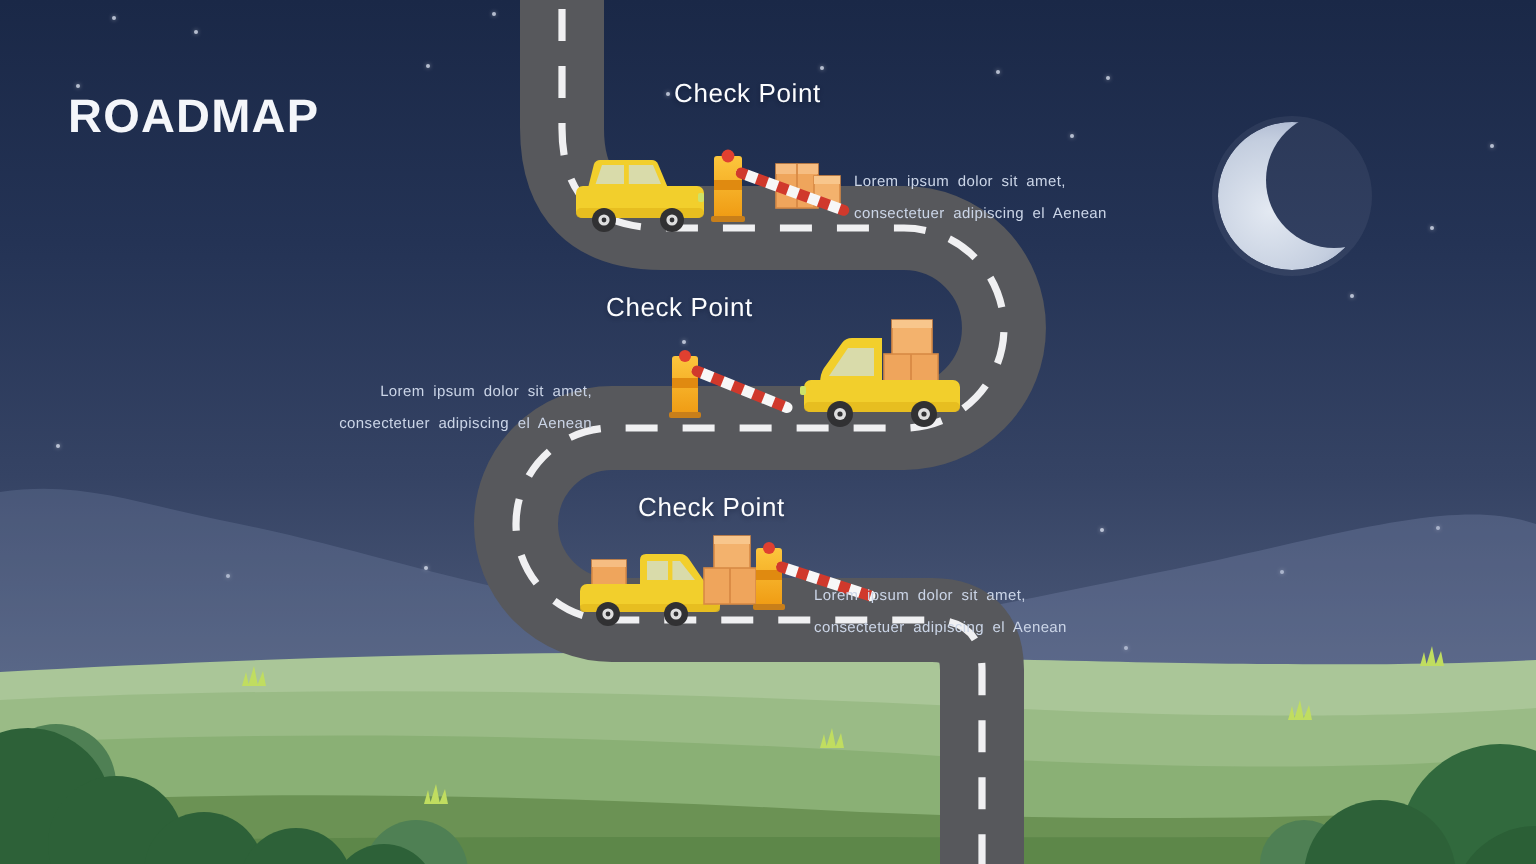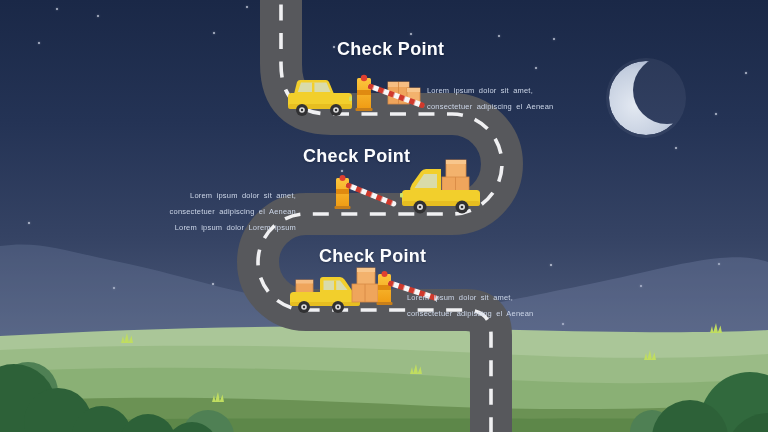--- a/index.html
+++ b/index.html
@@ -11,21 +11,21 @@
       var(--sky_bottom,#4e5b7a) 80%, #55617e 100%);
   }
   .layer{position:absolute;left:0;top:0;}
   .star{position:absolute;width:2px;height:2px;border-radius:50%;
         background:#e8eefb;opacity:.75;box-shadow:0 0 2px rgba(255,255,255,.6);}
   .title{
     position:absolute;left:34px;top:44px;color:#f4f6fa;font-weight:bold;
     font-size:23.5px;line-height:29px;letter-spacing:.6px;
   }
   .cp-label{
-    position:absolute;color:#fbfcfe;font-weight:bold;font-size:18px;
+    position:absolute;color:#fbfcfe;font-weight:normal;font-size:13px;
     letter-spacing:.3px;text-shadow:0 1px 2px rgba(10,16,38,.35);white-space:nowrap;
   }
   .cp-text{
     position:absolute;color:var(--text_light,#cbd5e7);font-size:7.5px;
     line-height:16px;letter-spacing:.2px;word-spacing:2px;white-space:nowrap;margin-top:47px;
   }
   .cp-text.right{text-align:right;}
 </style>
 </head>
 <body>
@@ -223,32 +223,32 @@
       <rect x="0" y="15" width="13" height="5" fill="#e08a10"></rect>
       <rect x="-1.5" y="32" width="16" height="3" rx="1" fill="#c87f1a"></rect>
       <circle cx="6.5" cy="4" r="3" fill="#e04030"></circle>
       <g transform="translate(11,10) rotate(18)">
         <rect x="0" y="0" width="52" height="5.5" rx="2.7" fill="url(#stripe)"></rect>
       </g>
     </g>
   </svg>
 
   <div class="title">
+    <div>ROADMAP</div>
   </div>
 
   <div class="cp-label" style="left:337px;top:39px;">Check Point</div>
   <div class="cp-text" style="left:427px;top:36px;">
     <div>Lorem ipsum dolor sit amet,</div>
     <div>consectetuer adipiscing el Aenean</div>
   </div>
 
   <div class="cp-text right" style="left:160px;top:141px;width:136px;">
     <div>Lorem ipsum dolor sit amet,</div>
     <div>consectetuer adipiscing el Aenean</div>
-    <div>Lorem ipsum dolor Lorem ipsum</div>
   </div>
   <div class="cp-label" style="left:303px;top:146px;">Check Point</div>
 
   <div class="cp-label" style="left:319px;top:246px;">Check Point</div>
   <div class="cp-text" style="left:407px;top:243px;">
     <div>Lorem ipsum dolor sit amet,</div>
     <div>consectetuer adipiscing el Aenean</div>
   </div>
 
 </div>

